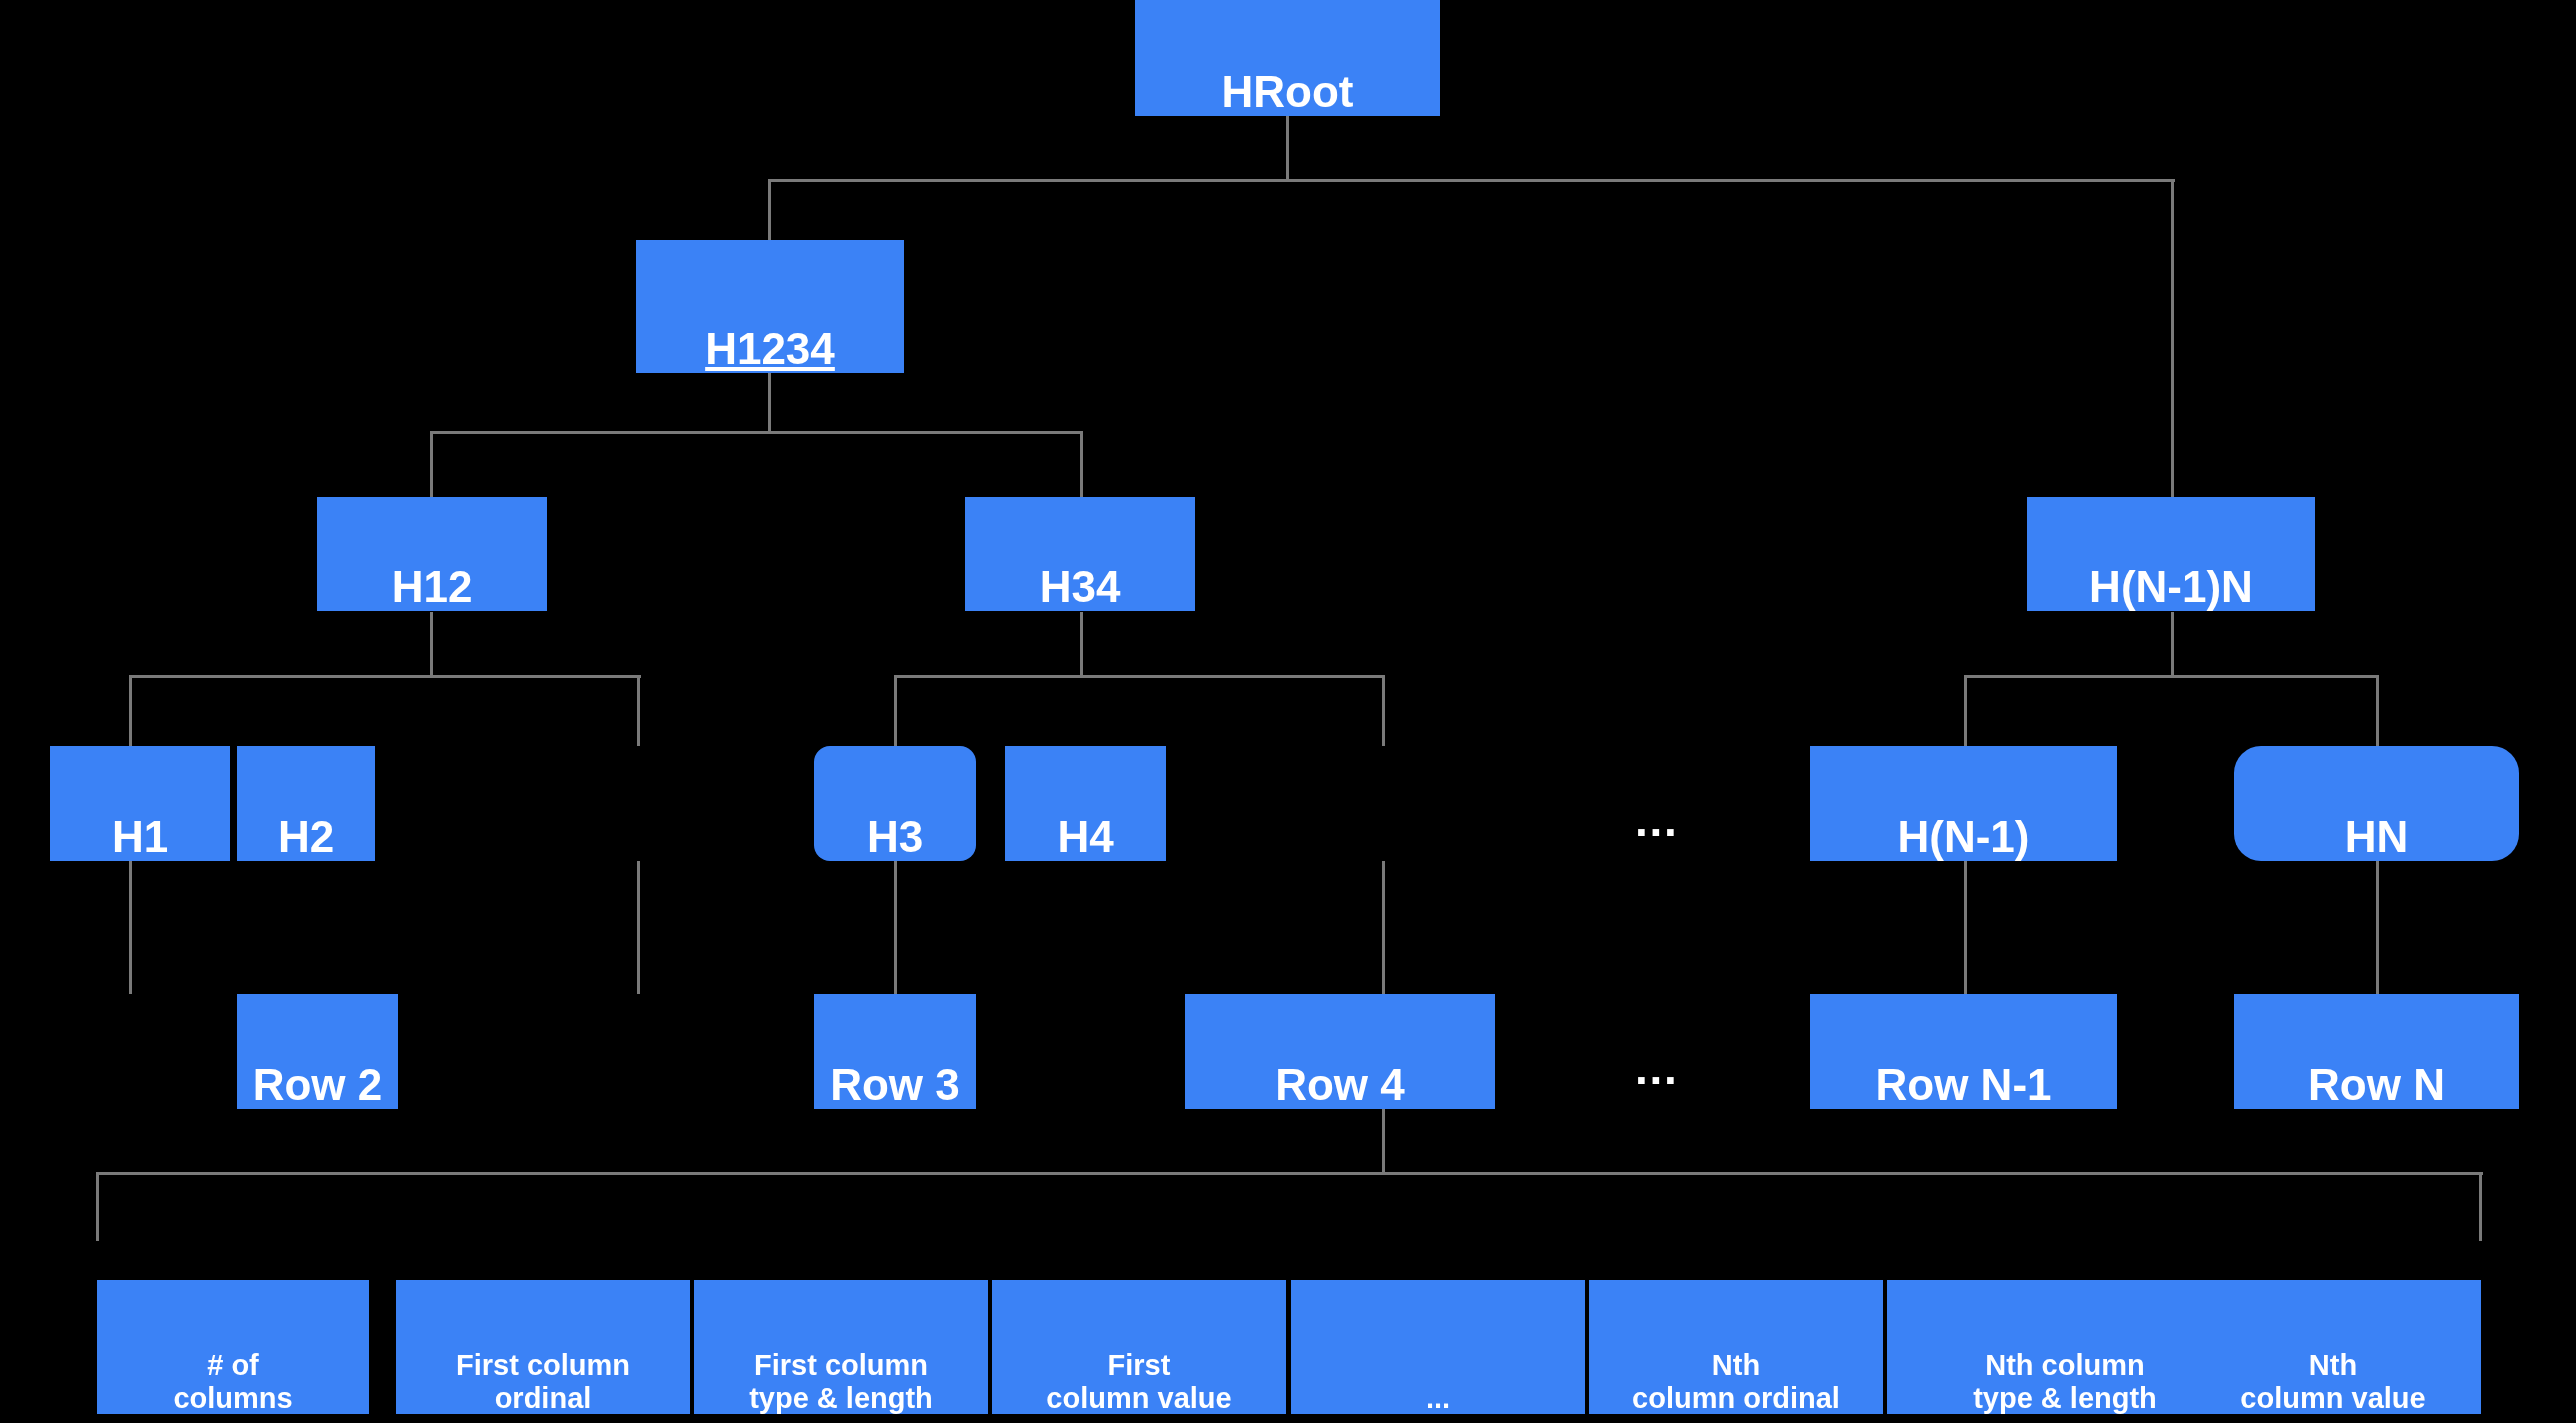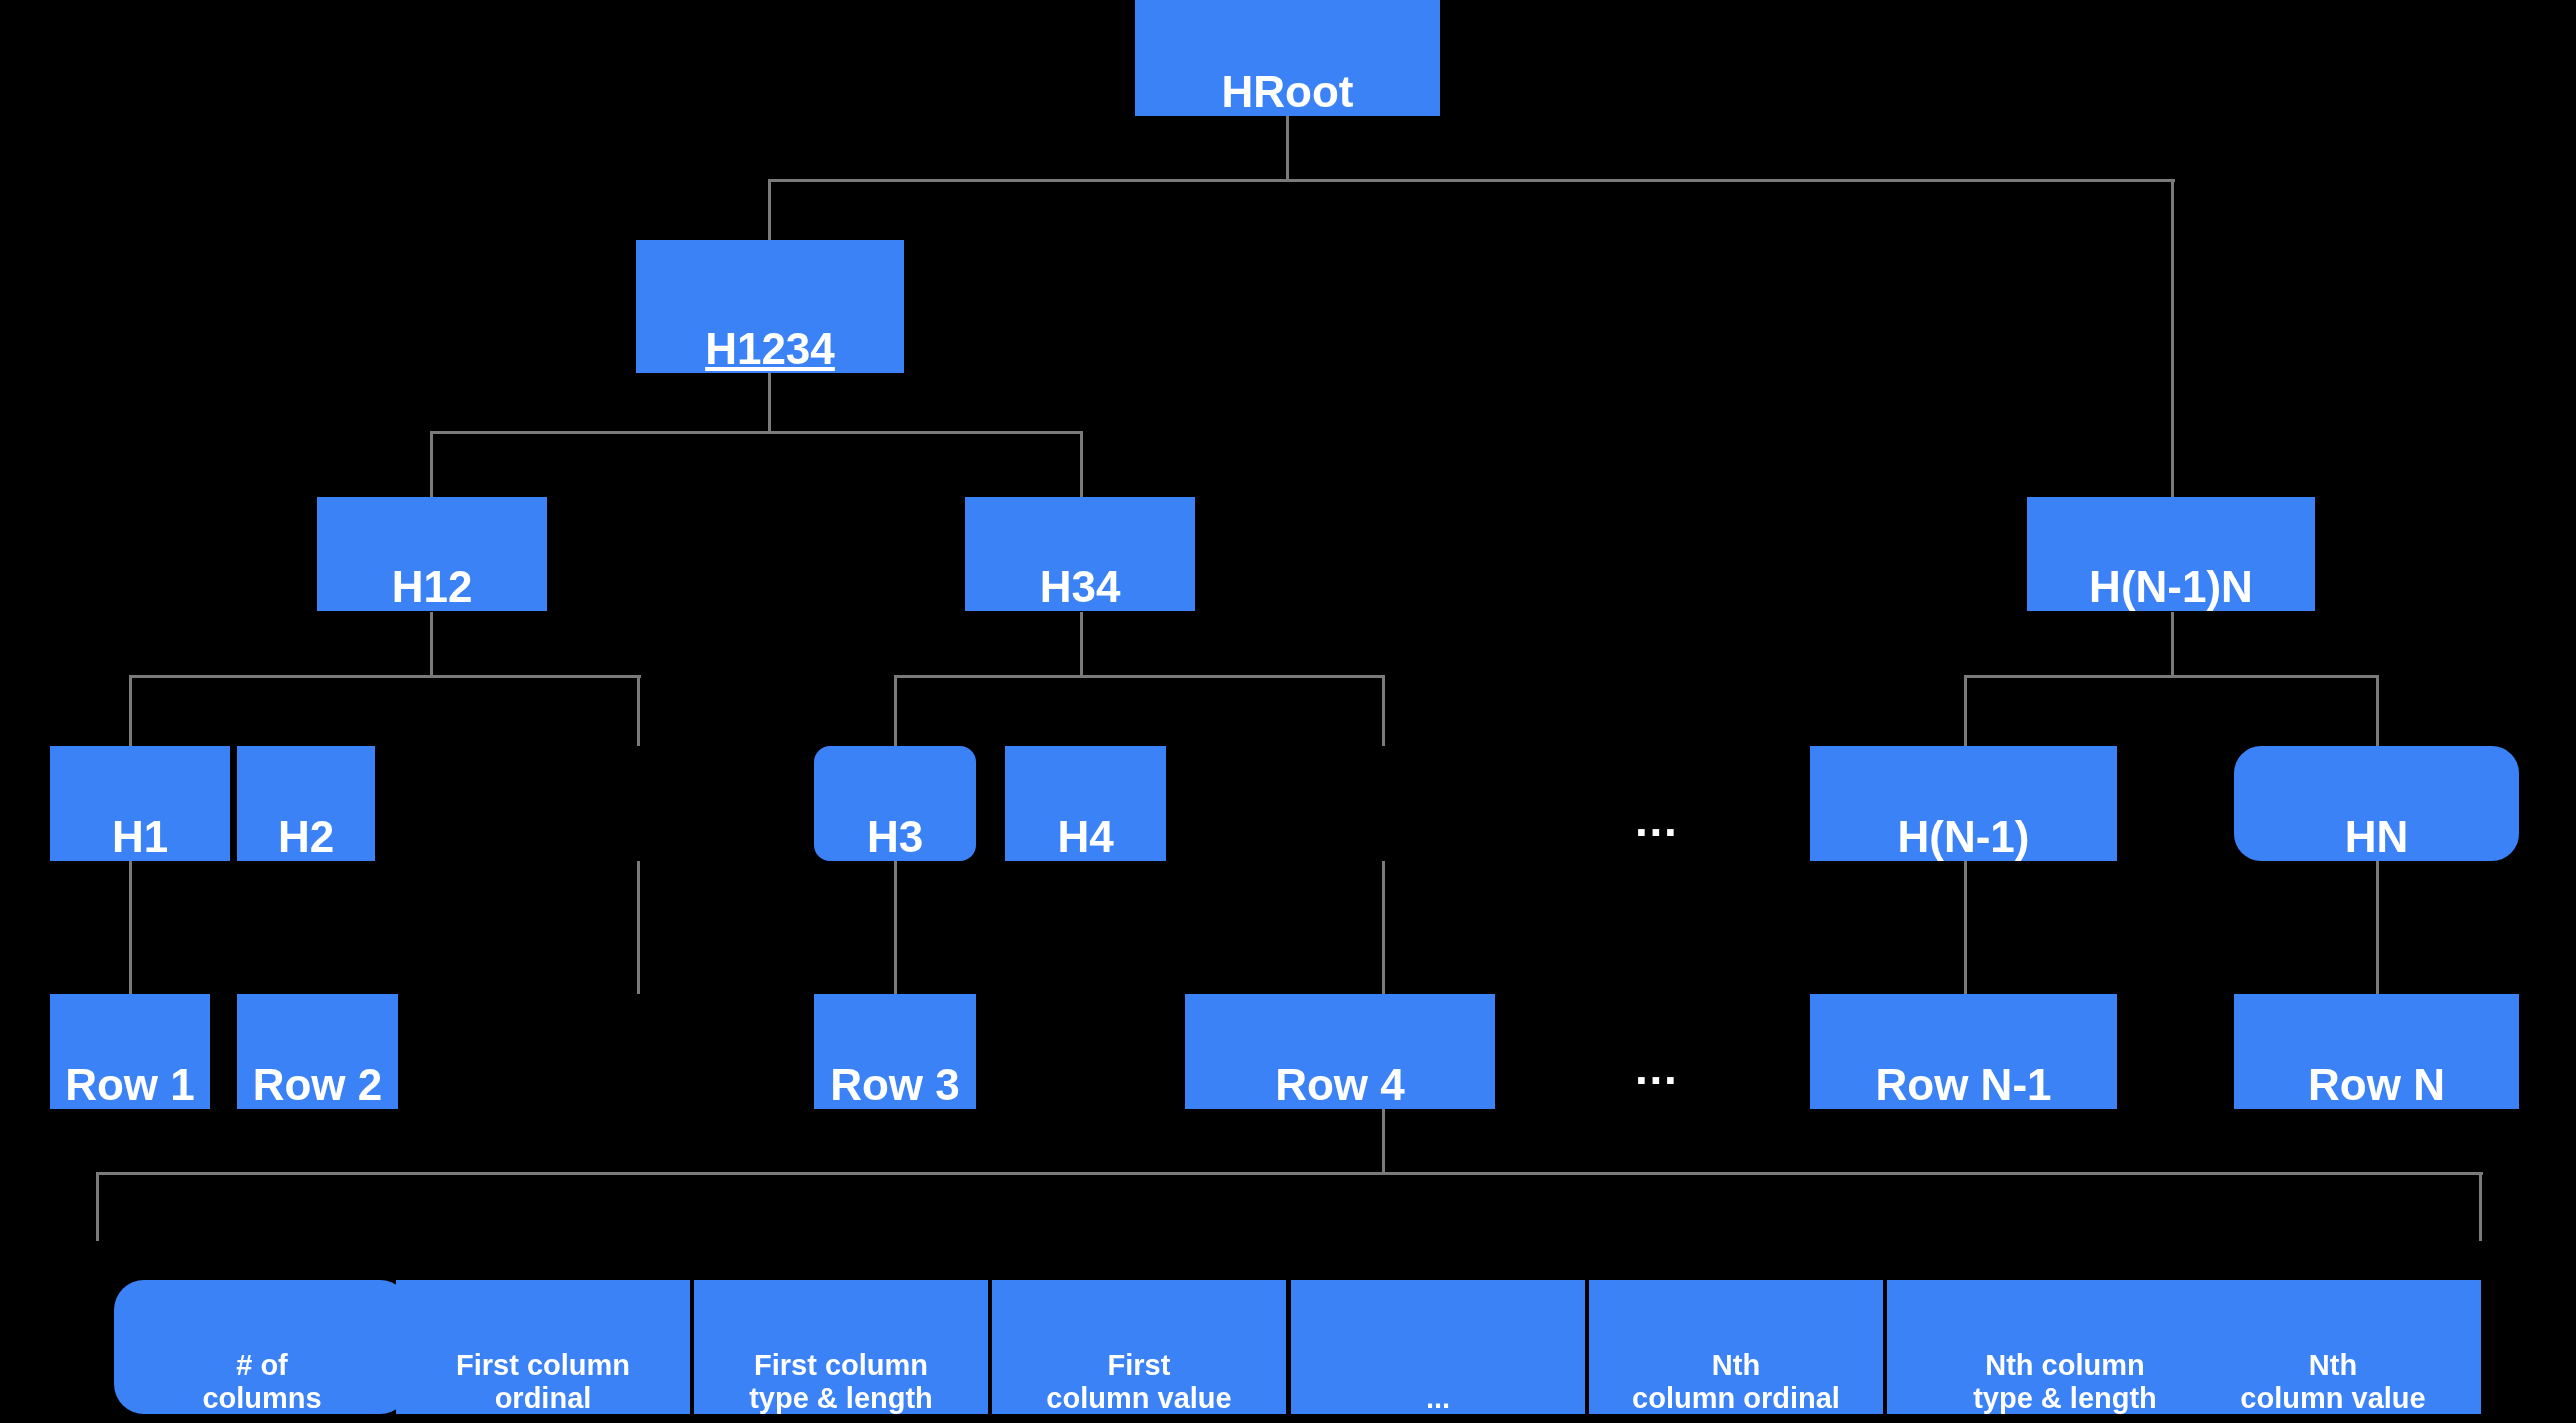--- a/index.html
+++ b/index.html
@@ -132,42 +132,39 @@
   </div>
   <div class="node lvl-4" style="left:1810px; top:746px; width:307px; height:115px;">
     <span>H(N-1)</span>
   </div>
   <div class="node lvl-4" style="left:2234px; top:746px; width:285px; height:115px;border-radius:27px;">
     <span>HN</span>
   </div>
 
   <div class="ellipsis" style="left:1635px; top:797px;">...</div>
 
-  <div class="node lvl-row" style="left:50px; top:994px; width:160px; height:115px;">
-    <span>Row 1</span>
-  </div>
   <div class="node lvl-row" style="left:237px; top:994px; width:161px; height:115px;">
     <span>Row 2</span>
   </div>
   <div class="node lvl-row" style="left:814px; top:994px; width:162px; height:115px;">
     <span>Row 3</span>
   </div>
   <div class="node lvl-row" style="left:1185px; top:994px; width:310px; height:115px;">
     <span>Row 4</span>
   </div>
   <div class="node lvl-row" style="left:1810px; top:994px; width:307px; height:115px;">
     <span>Row N-1</span>
   </div>
   <div class="node lvl-row" style="left:2234px; top:994px; width:285px; height:115px;">
     <span>Row N</span>
   </div>
 
   <div class="ellipsis" style="left:1635px; top:1045px;">...</div>
 
-  <div class="node lvl-field" style="left:114px; top:1280px; width:296px; height:134px;border-radius:30px;">
+  <div class="node lvl-field" style="left:97px; top:1280px; width:272px; height:134px;">
     <span><span># of</span><br><span>columns</span></span>
   </div>
   <div class="node lvl-field" style="left:396px; top:1280px; width:294px; height:134px;">
     <span><span>First column</span><br><span>ordinal</span></span>
   </div>
   <div class="node lvl-field" style="left:694px; top:1280px; width:294px; height:134px;">
     <span><span>First column</span><br><span>type &amp; length</span></span>
   </div>
   <div class="node lvl-field" style="left:992px; top:1280px; width:294px; height:134px;">
     <span><span>First</span><br><span>column value</span></span>

